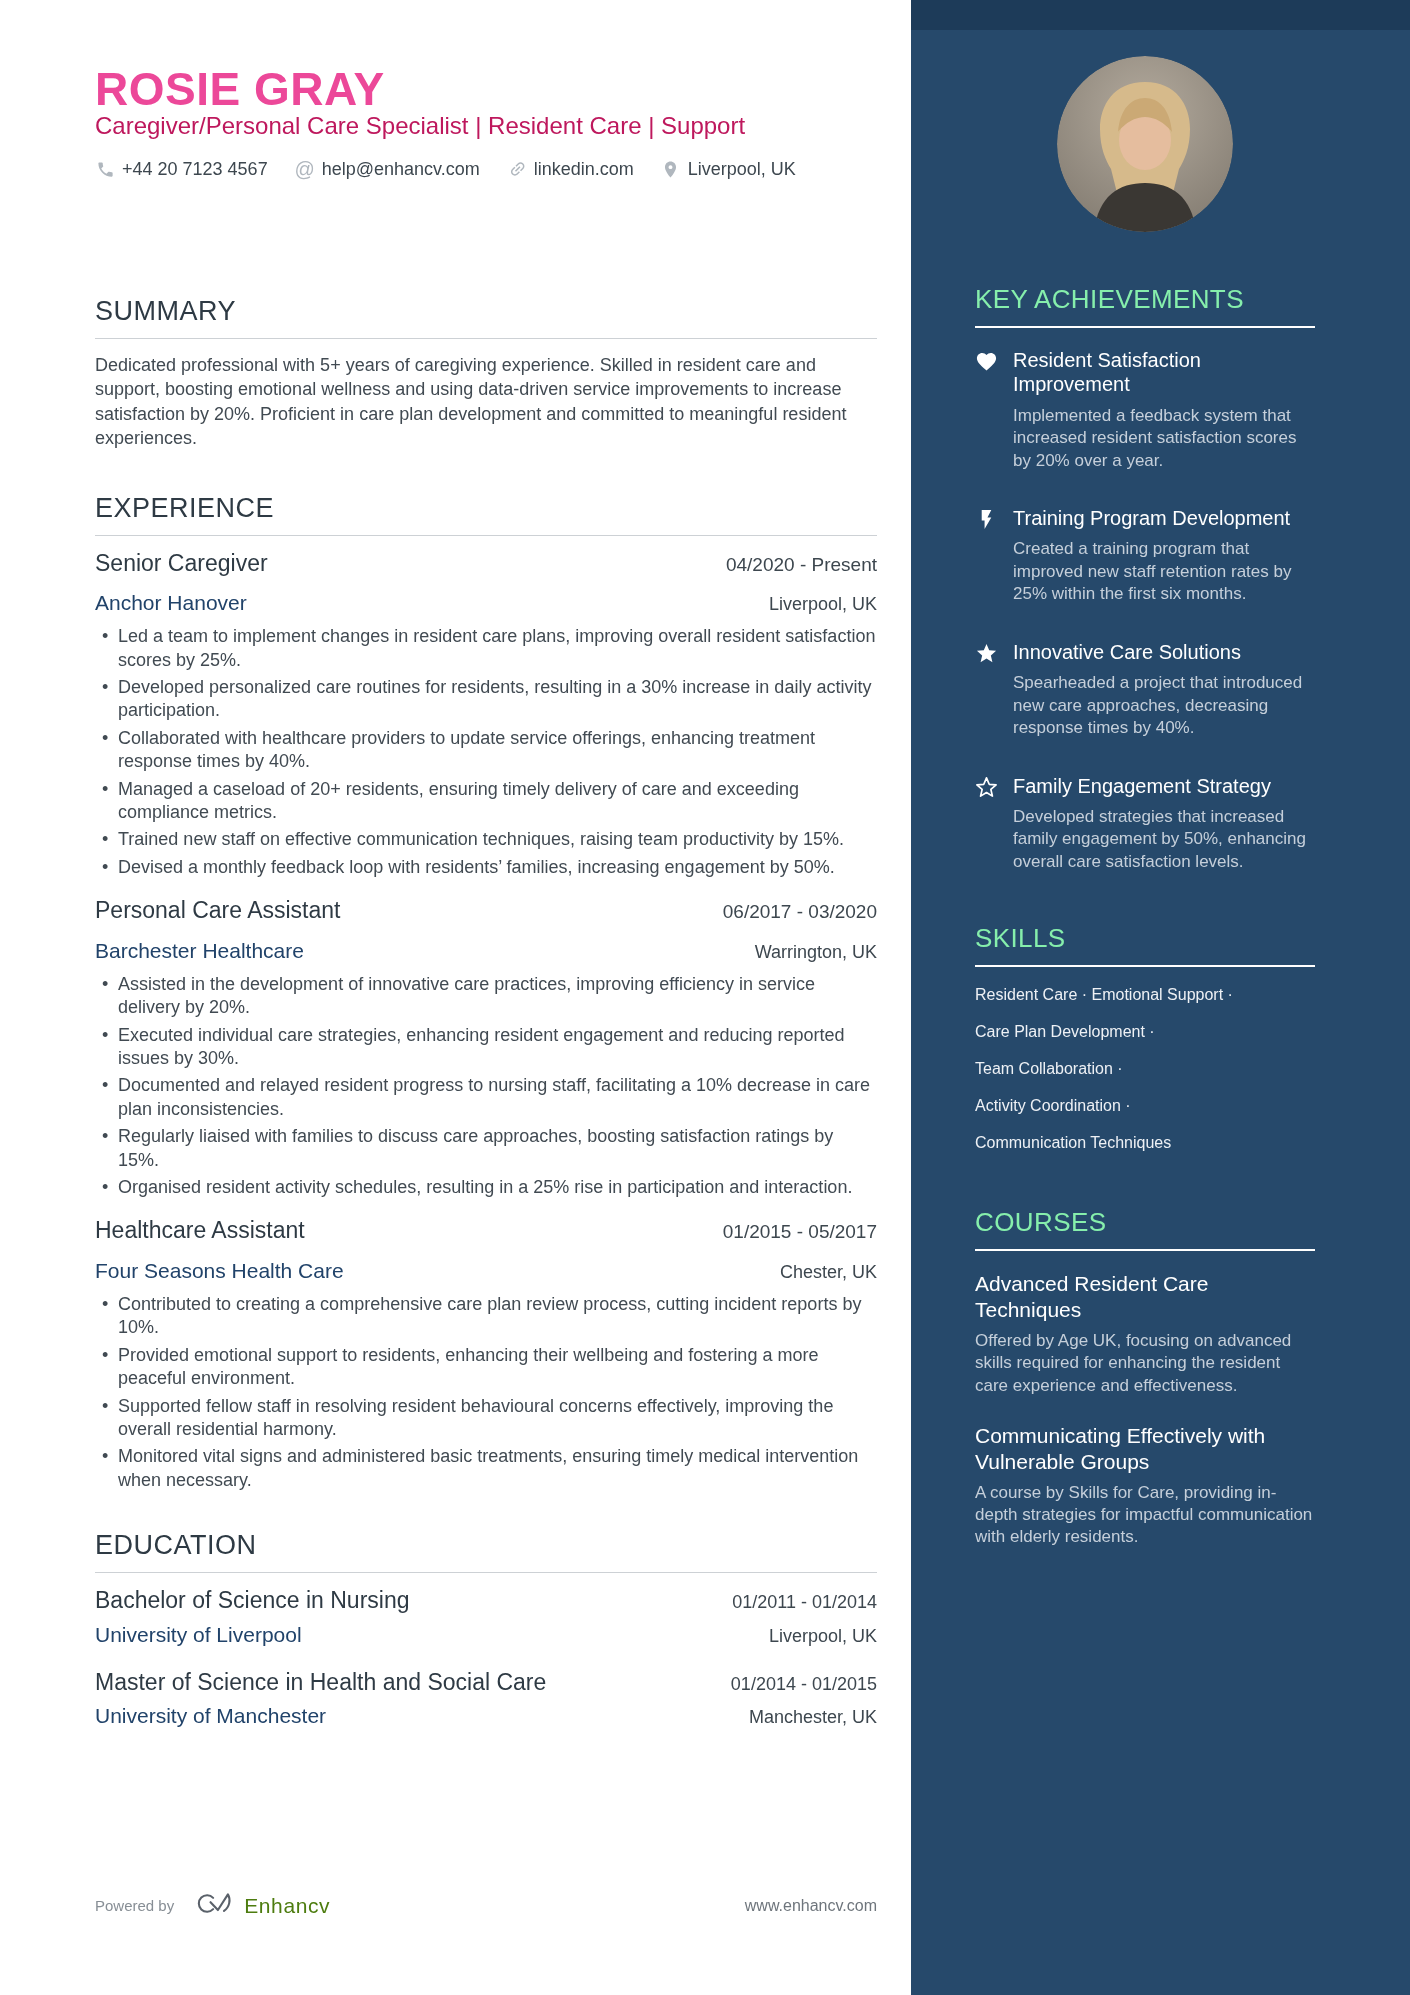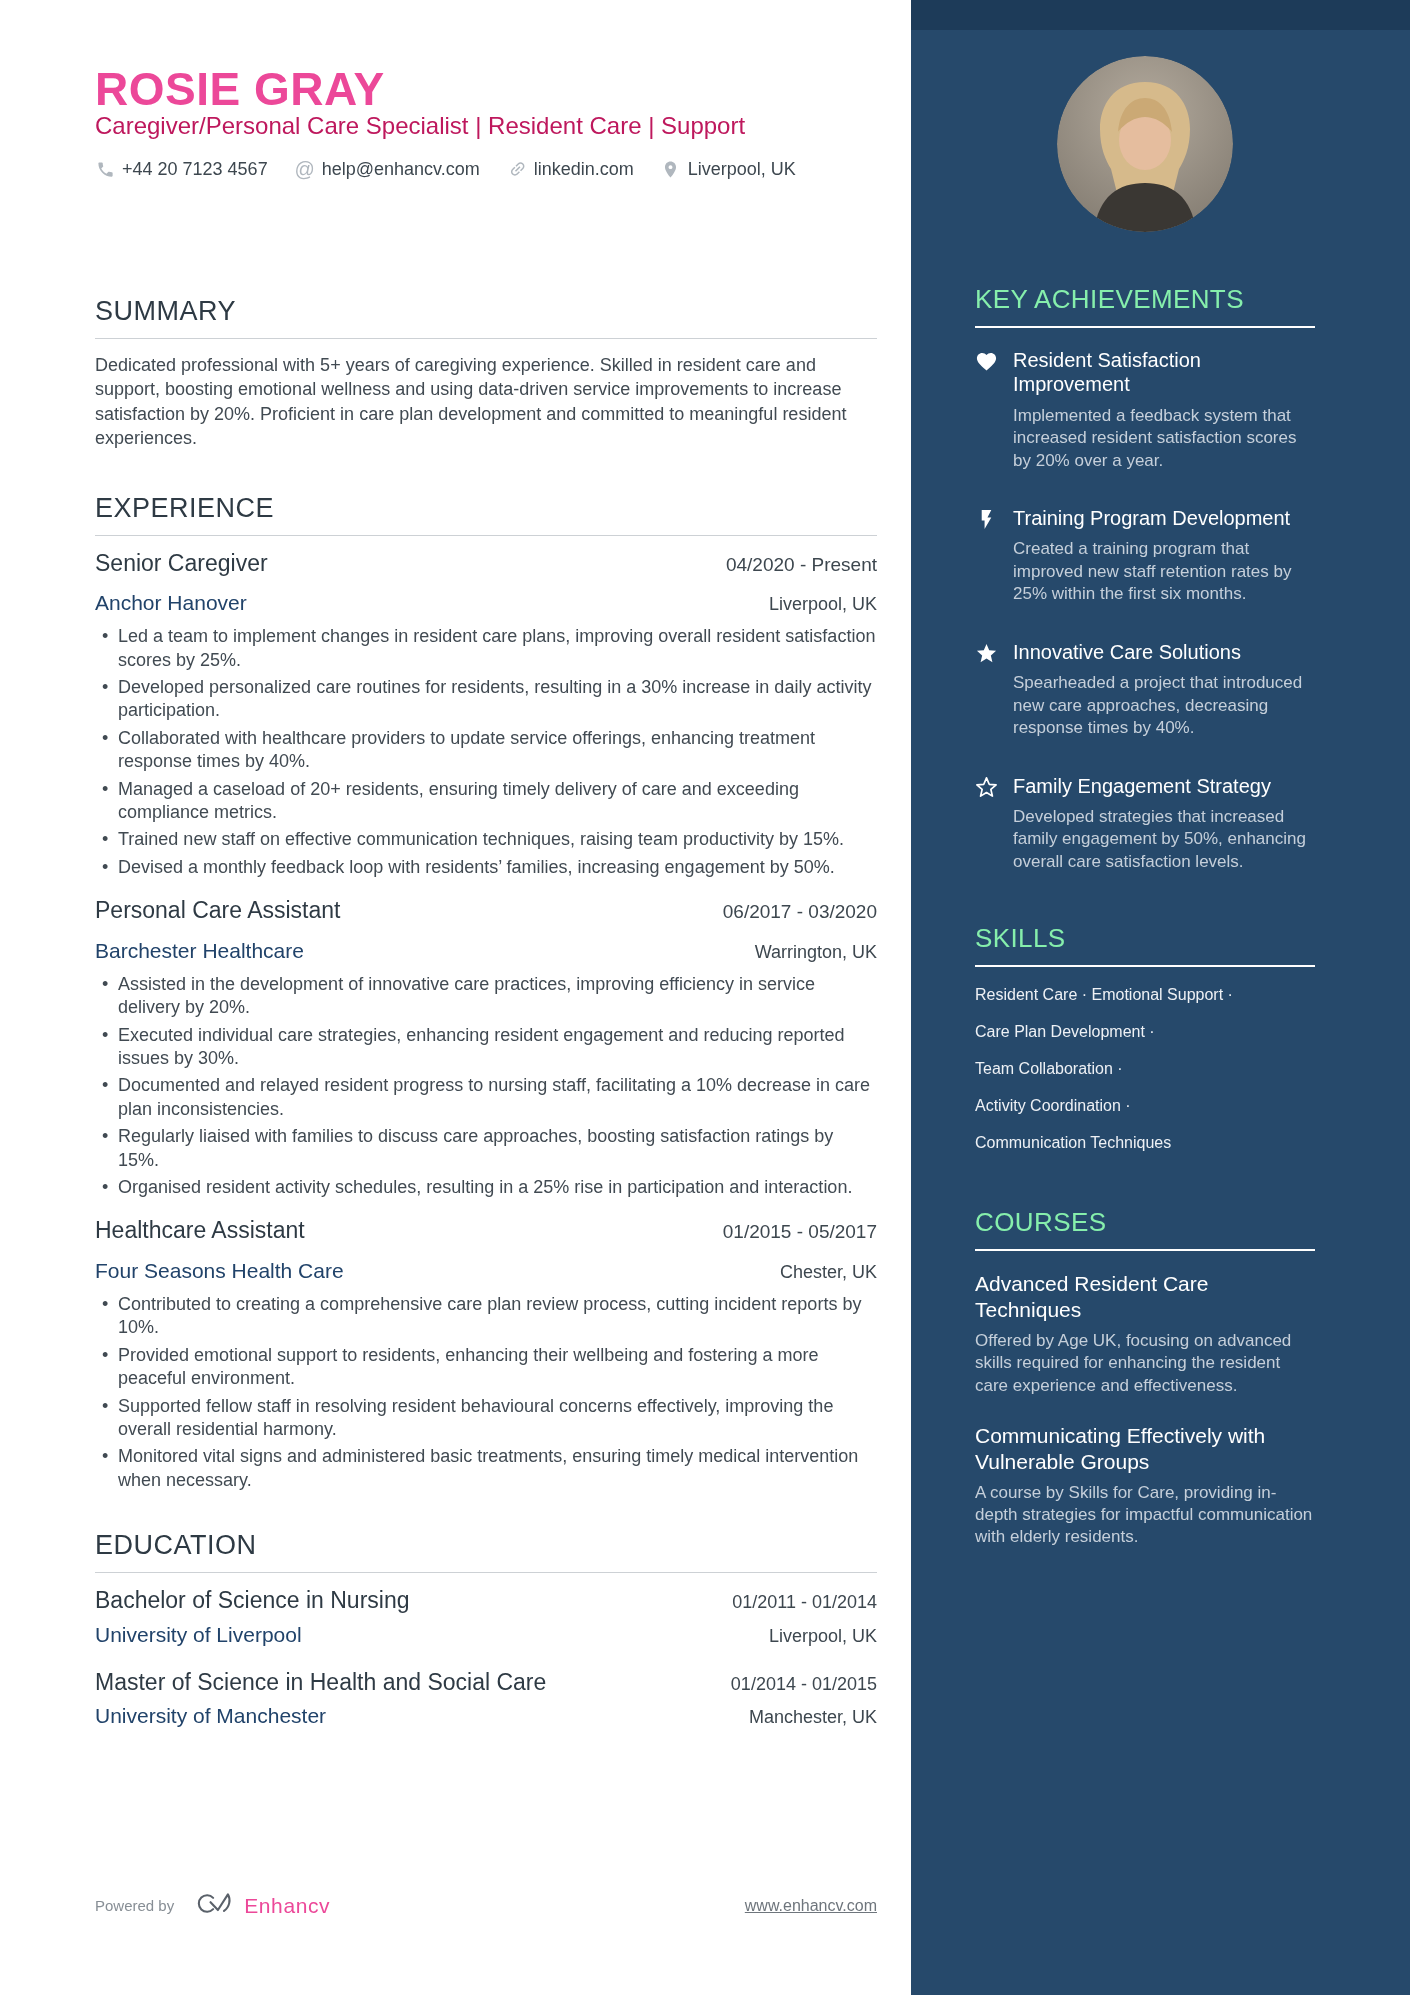--- a/index.html
+++ b/index.html
@@ -72,22 +72,22 @@
   .course-text{font-size:17px;line-height:1.32;color:#c5cfda;margin:0;}
   
   .footer{
     position:absolute;left:95px;top:1890px;width:782px;
     display:flex;justify-content:space-between;align-items:center;
   }
   .footer-left{display:flex;align-items:center;gap:20px;}
   .powered{font-size:15px;color:#878e95;}
   .brand-wrap{display:flex;align-items:center;gap:10px;}
   .brand-logo svg{width:40px;height:27px;}
-  .brand-name{font-size:21px;color:#ec4899;letter-spacing:.6px;}
-  .site{font-size:16px;color:#6e757c;text-decoration:underline;}
+  .brand-name{font-size:21px;color:#4d7c0f;letter-spacing:.6px;}
+  .site{font-size:16px;color:#6e757c;}
 </style>
 </head>
 <body>
 
 <div class="main">
 
   <h1 class="name">ROSIE GRAY</h1>
   <div class="subtitle">Caregiver/Personal Care Specialist | Resident Care | Support</div>
 
   <div class="contact-row">

